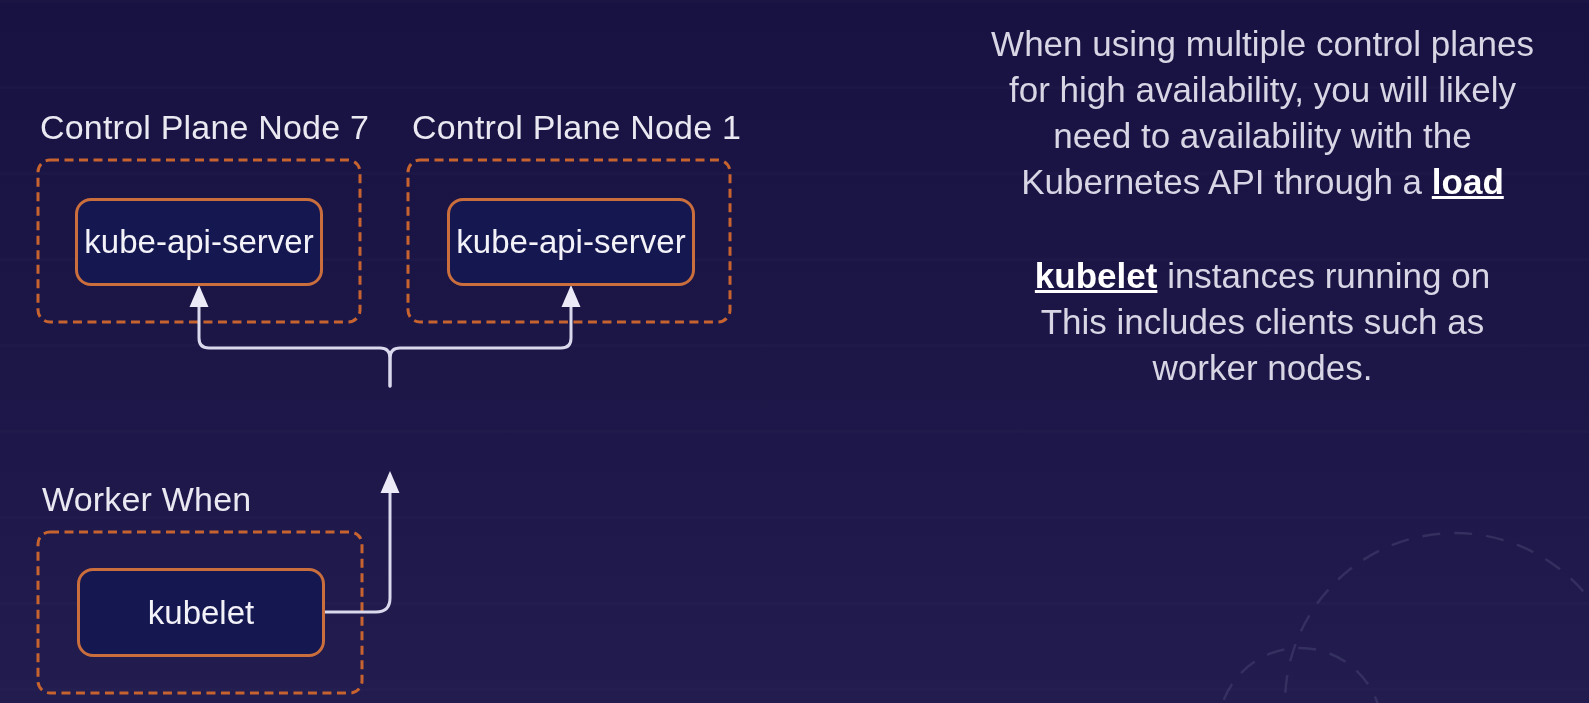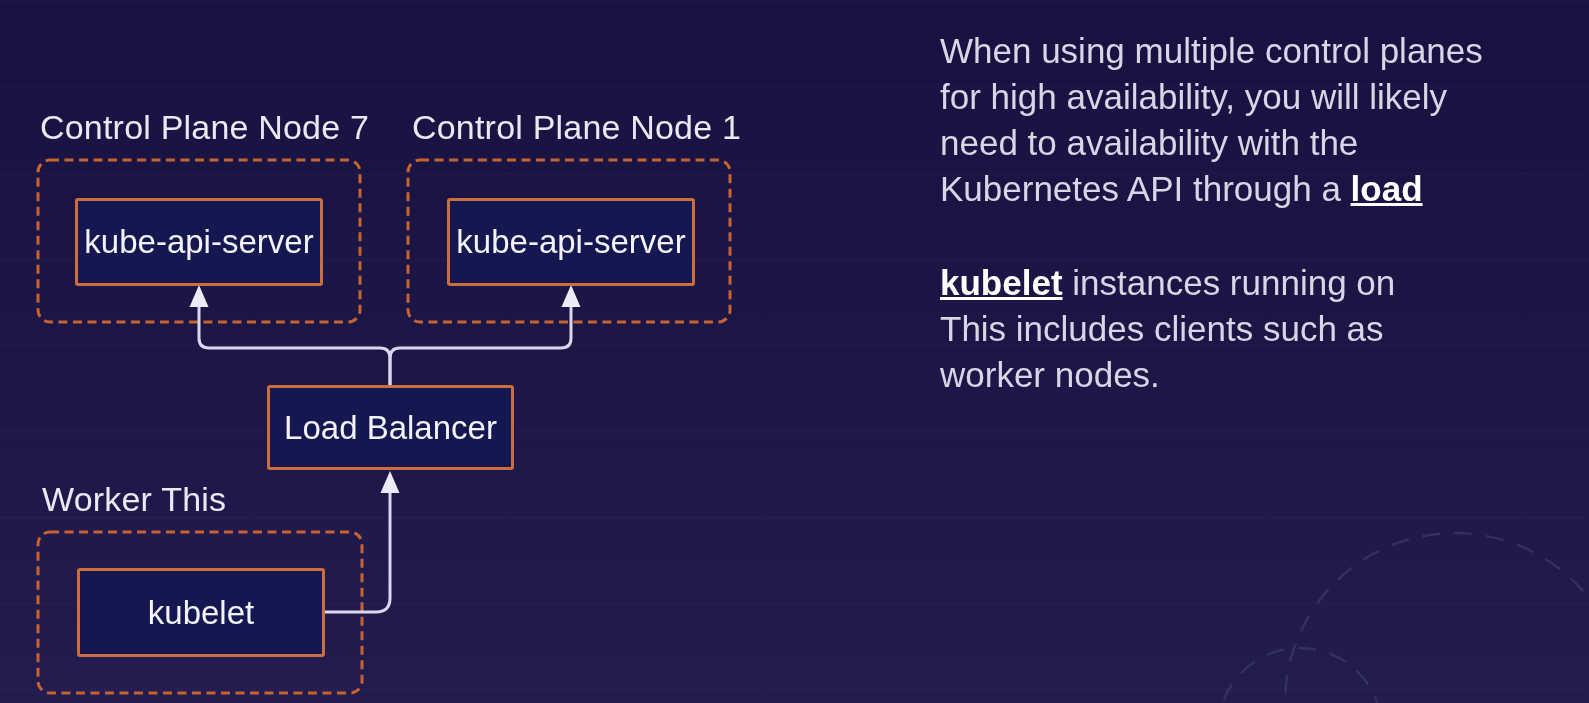--- a/index.html
+++ b/index.html
@@ -27,40 +27,40 @@
     line-height: 34px;
     font-weight: 500;
     color: #eae9f2;
     letter-spacing: 0.2px;
     white-space: nowrap;
   }
   .box {
     position: absolute;
     background: #151850;
     border: 3px solid #c96e3c;
-    border-radius: 3px;
+    border-radius: 16px;
     box-sizing: border-box;
     display: flex;
     align-items: center;
     justify-content: center;
   }
   .box span {
     font-size: 33px;
     color: #f3f2f8;
     white-space: nowrap;
   }
   .desc {
     position: absolute;
     left: 940px;
     top: 12px;
     width: 645px;
     color: #d8d6e5;
     font-size: 35px;
   }
-  .desc .para { margin: 16px 0 48px 0; }
+  .desc .para { margin: 9px 0 48px 0; text-align: center; }
   .desc .tline { line-height: 46px; white-space: nowrap; }
   .desc .b { font-weight: 700; color: #ffffff; text-decoration: underline; }
 </style>
 </head>
 <body>
 
 <div class="stage">
 
   <svg class="overlay" width="1589" height="703" viewBox="0 0 1589 703">
 
@@ -75,30 +75,27 @@
     <path class="flow" d="M 390 386 L 390 358 Q 390 348 400 348 L 561 348 Q 571 348 571 338 L 571 296"></path>
     <polygon class="head" points="199,285 189.5,307 208.5,307"></polygon>
     <polygon class="head" points="571,285 561.5,307 580.5,307"></polygon>
 
     <path class="flow" d="M 325 612 L 376 612 Q 390 612 390 598 L 390 480"></path>
     <polygon class="head" points="390,471 380.5,493 399.5,493"></polygon>
   </svg>
 
   <div class="nlabel" style="left:40px; top:110px;">Control Plane Node 7</div>
   <div class="nlabel" style="left:412px; top:110px;">Control Plane Node 1</div>
-  <div class="nlabel" style="left:42px; top:482px;">Worker This</div>
+  <div class="nlabel" style="left:42px; top:482px;">Worker When</div>
 
   <div class="box" style="left:75px; top:198px; width:248px; height:88px;">
     <span>kube-api-server</span>
   </div>
   <div class="box" style="left:447px; top:198px; width:248px; height:88px;">
     <span>kube-api-server</span>
-  </div>
-  <div class="box" style="left:267px; top:385px; width:247px; height:85px;">
-    <span>Load Balancer</span>
   </div>
   <div class="box" style="left:77px; top:568px; width:248px; height:89px;">
     <span>kubelet</span>
   </div>
 
   <div class="desc">
       <div class="para">
         <div class="tline"><span>When using multiple control planes</span></div>
         <div class="tline"><span>for high availability, you will likely</span></div>
         <div class="tline"><span>need to availability with the</span></div>

